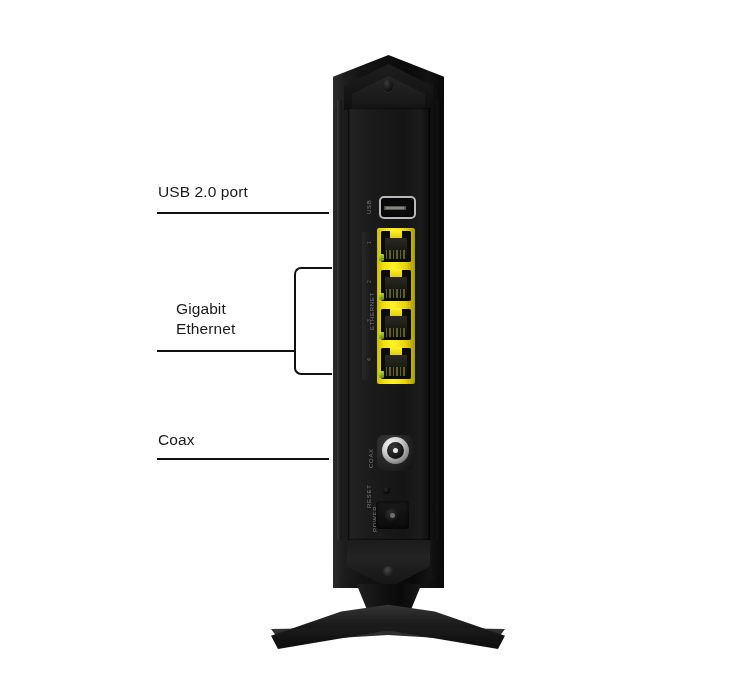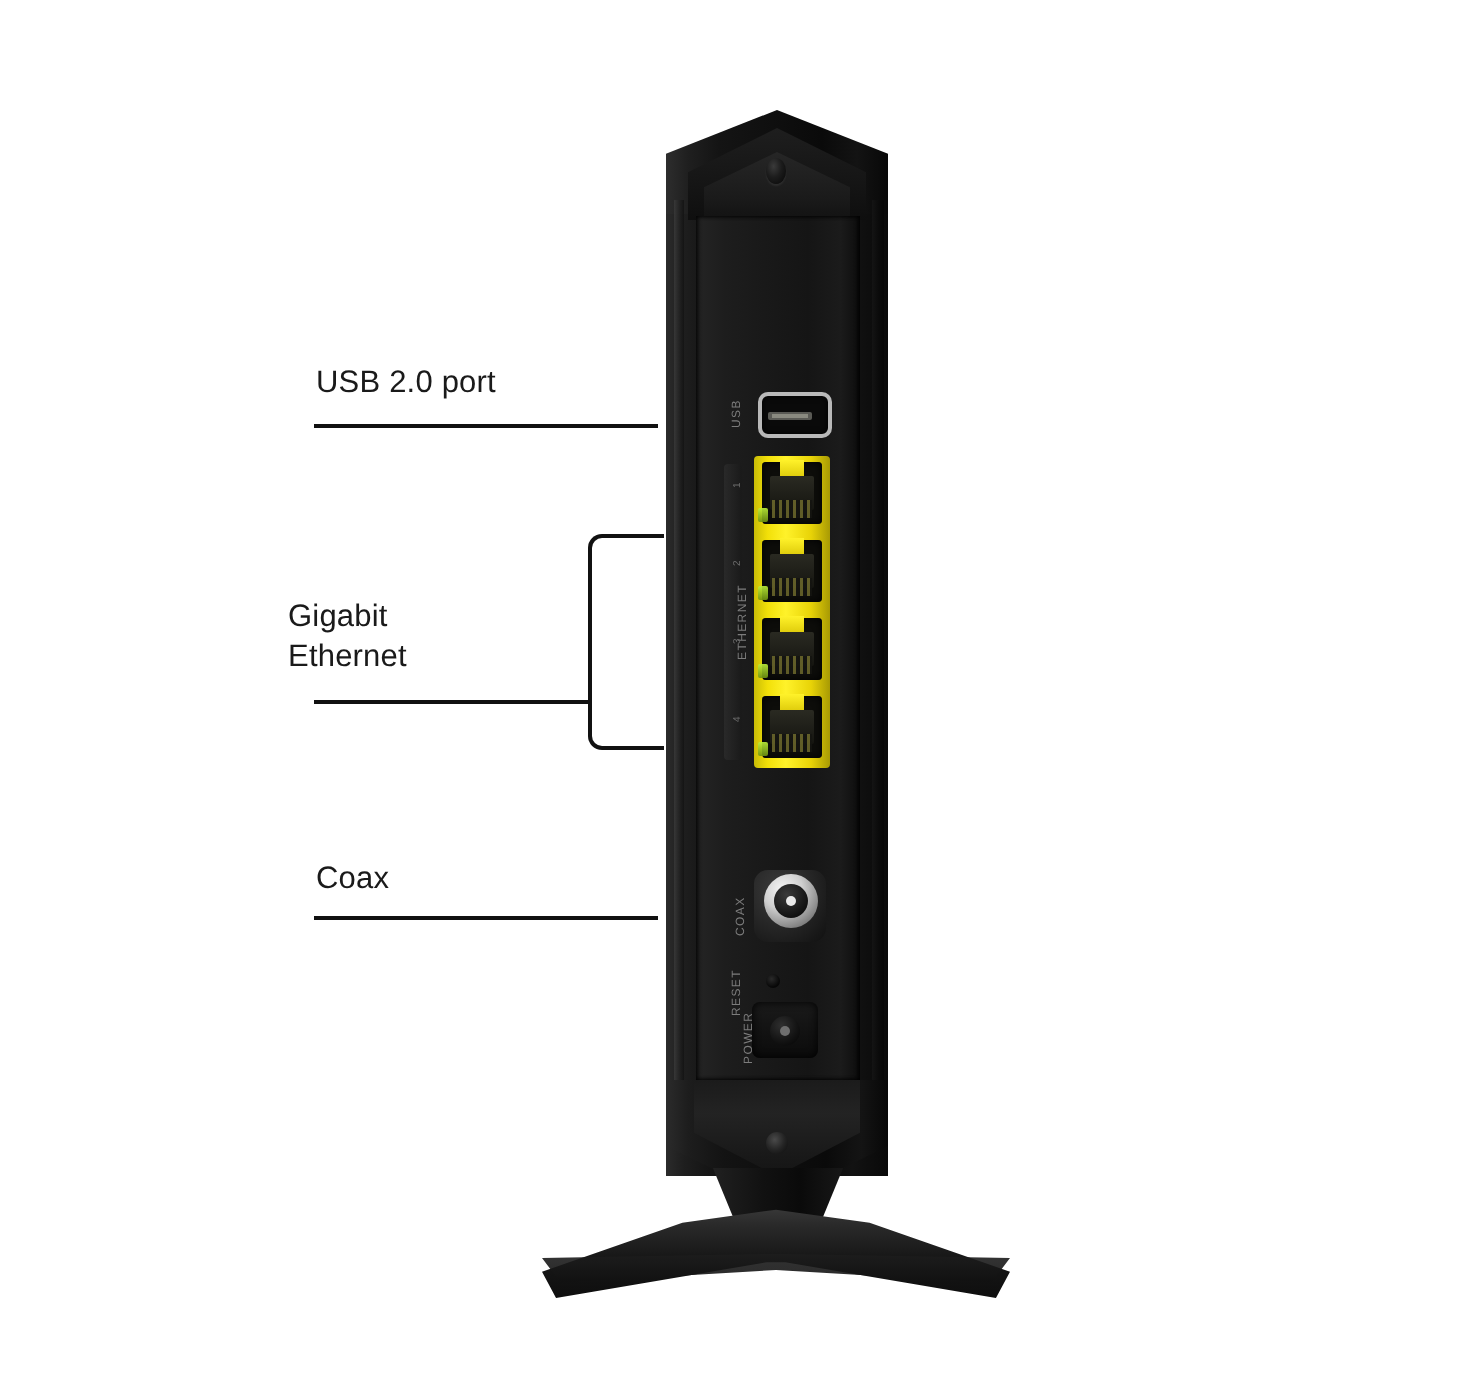--- a/index.html
+++ b/index.html
@@ -337,21 +337,21 @@
   }
 </style>
 </head>
 <body>
 
 <div id="stage">
 
   <div class="callout-label" style="left:158px; top:182px;">USB 2.0 port</div>
   <div class="leader-line" style="left:157px; top:212px; width:172px;"></div>
 
-  <div class="callout-label" style="left:144px; top:299px;">Gigabit
+  <div class="callout-label" style="left:176px; top:299px;">Gigabit
 Ethernet</div>
   <div class="leader-line" style="left:157px; top:350px; width:139px;"></div>
   <div class="bracket" style="left:294px; top:267px; width:36px; height:104px;"></div>
 
   <div class="callout-label" style="left:158px; top:430px;">Coax</div>
   <div class="leader-line" style="left:157px; top:458px; width:172px;"></div>
 
   <div id="device">
 
     <div class="shell shell-main"></div>

